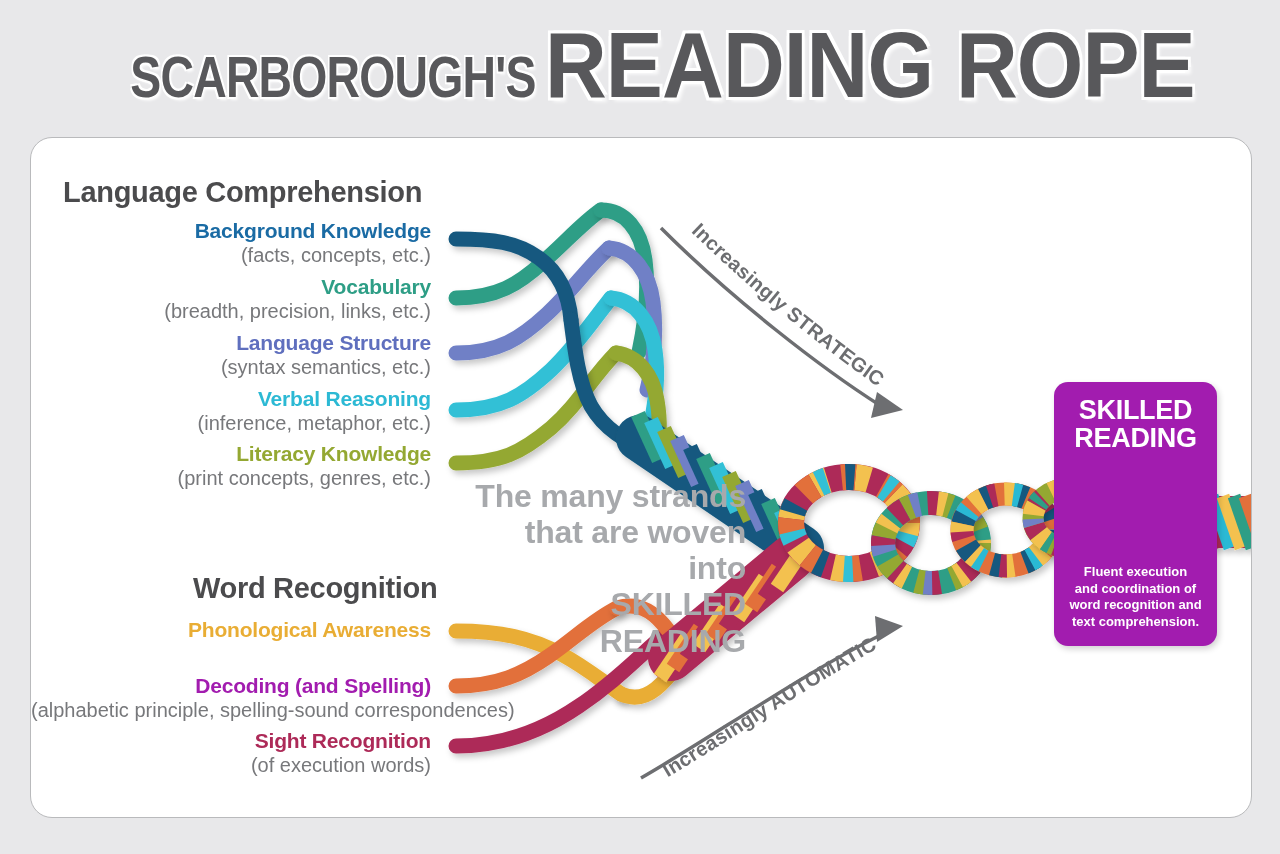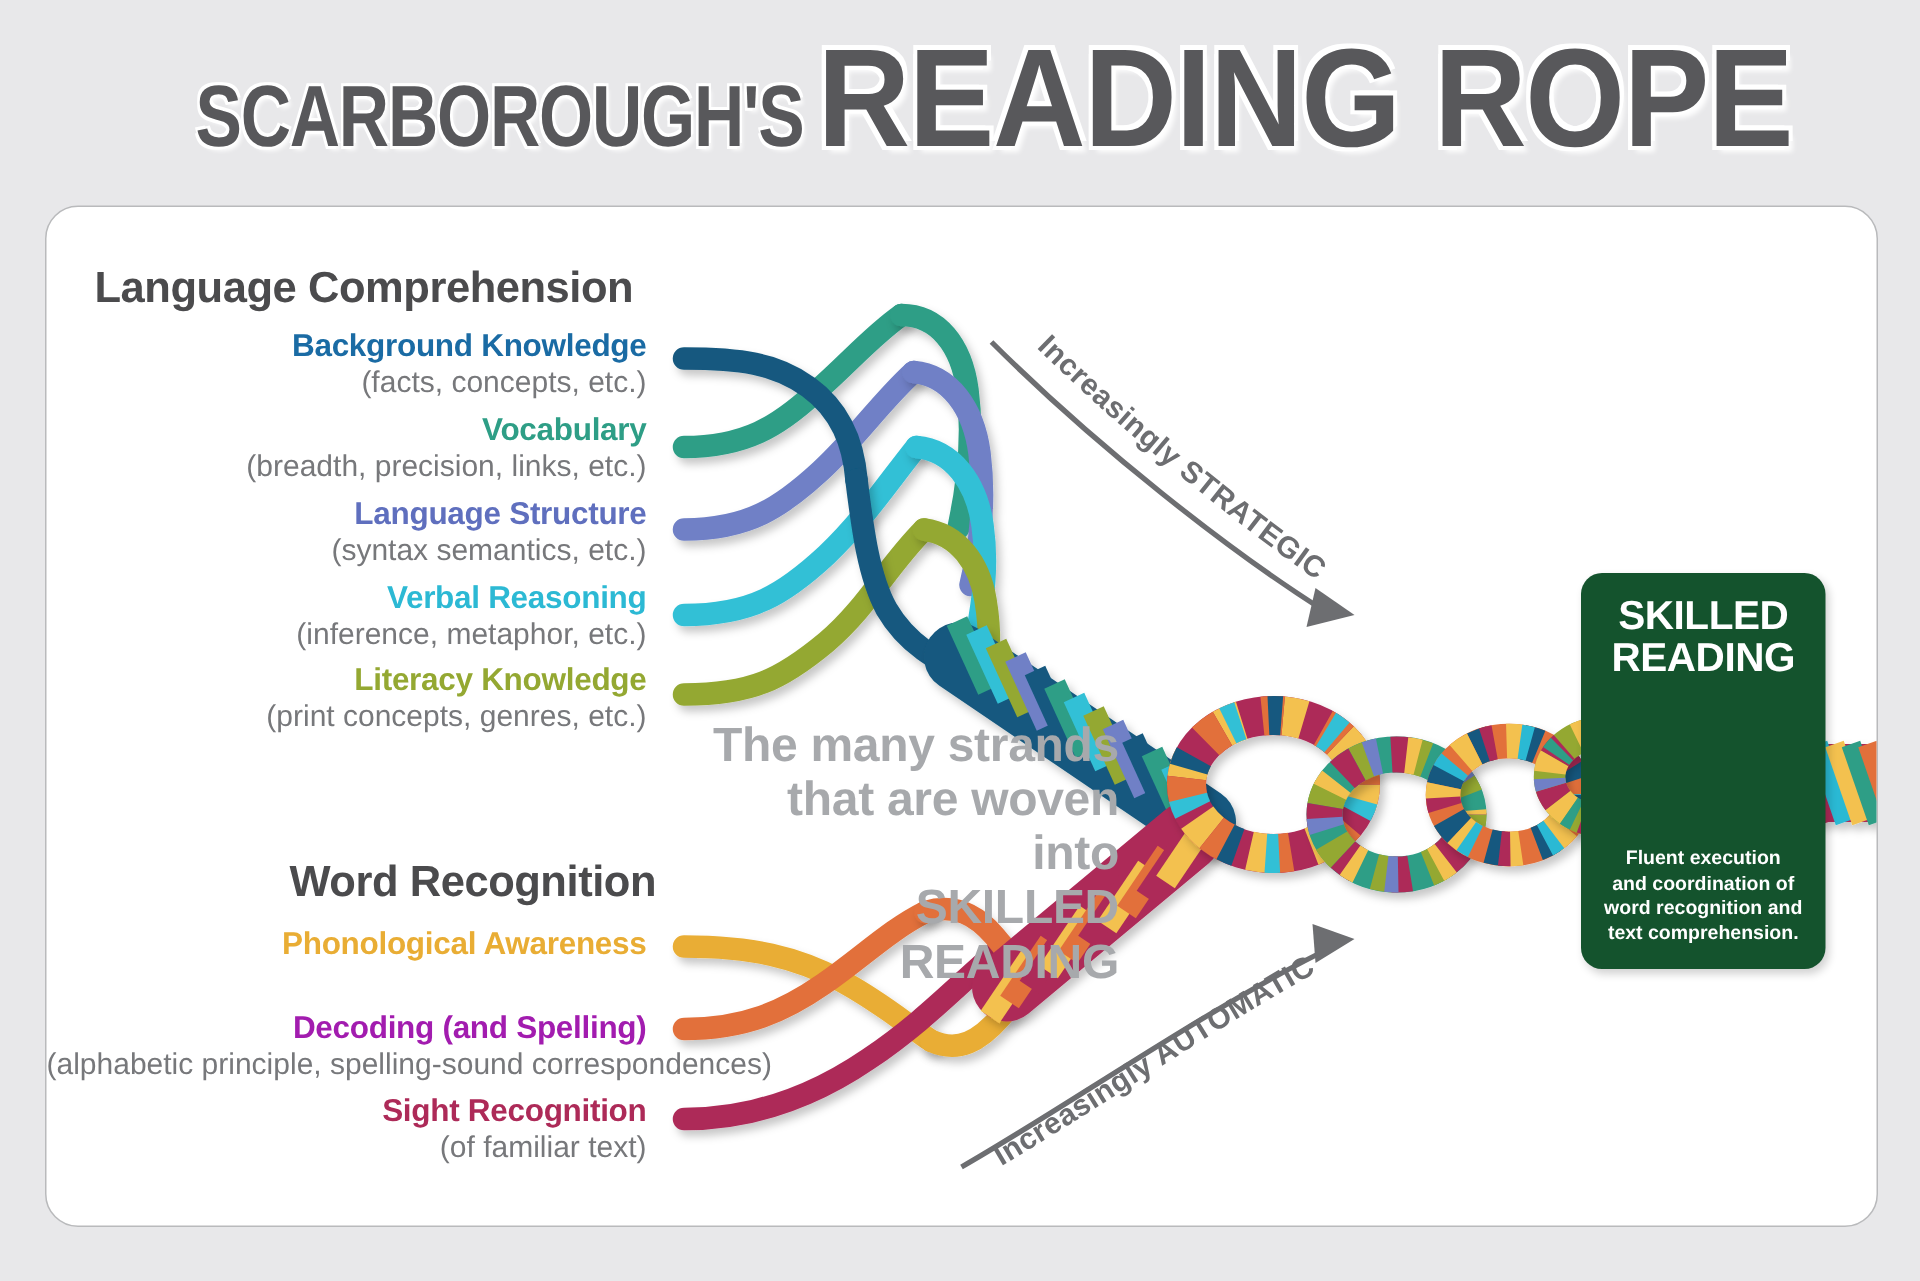--- a/index.html
+++ b/index.html
@@ -56,21 +56,21 @@
   #labels-wr{position:absolute;left:0;top:0;width:400px;}
   
   #center-note{
     position:absolute;left:430px;top:340px;width:285px;
     text-align:right;color:#a7a9ac;font-weight:bold;
     font-size:32px;line-height:1.13;letter-spacing:-.2px;
   }
   
   #skilled-box{
     position:absolute;left:1023px;top:244px;width:163px;height:264px;
-    background:#14532d;border-radius:14px;
+    background:#a21caf;border-radius:14px;
     box-shadow:2px 3px 6px rgba(0,0,0,.18);
   }
   #skilled-title{
     position:absolute;left:0;top:14px;width:163px;text-align:center;
     color:#fff;font-size:27px;font-weight:bold;line-height:1.05;
     letter-spacing:-.3px;
   }
   #skilled-body{
     position:absolute;left:6px;top:182px;width:151px;text-align:center;
     color:#fff;font-size:13px;font-weight:bold;line-height:1.28;
@@ -287,21 +287,21 @@
   <div id="labels-wr">
     <div class="strand-label" style="top:481px;width:400px;">
       <div class="strand-title" style="color:#e9ad34">Phonological Awareness</div>
     </div>
     <div class="strand-label" style="top:537px;width:400px;">
       <div class="strand-title" style="color:#a21caf">Decoding (and Spelling)</div>
       <div class="strand-sub">(alphabetic principle, spelling-sound correspondences)</div>
     </div>
     <div class="strand-label" style="top:592px;width:400px;">
       <div class="strand-title" style="color:#ad2a58">Sight Recognition</div>
-      <div class="strand-sub">(of familiar text)</div>
+      <div class="strand-sub">(of execution words)</div>
     </div>
   </div>
 
   <div id="center-note">
     <div>The many strands</div>
     <div>that are woven into</div>
     <div>SKILLED READING</div>
   </div>
 
   <div id="skilled-box">

